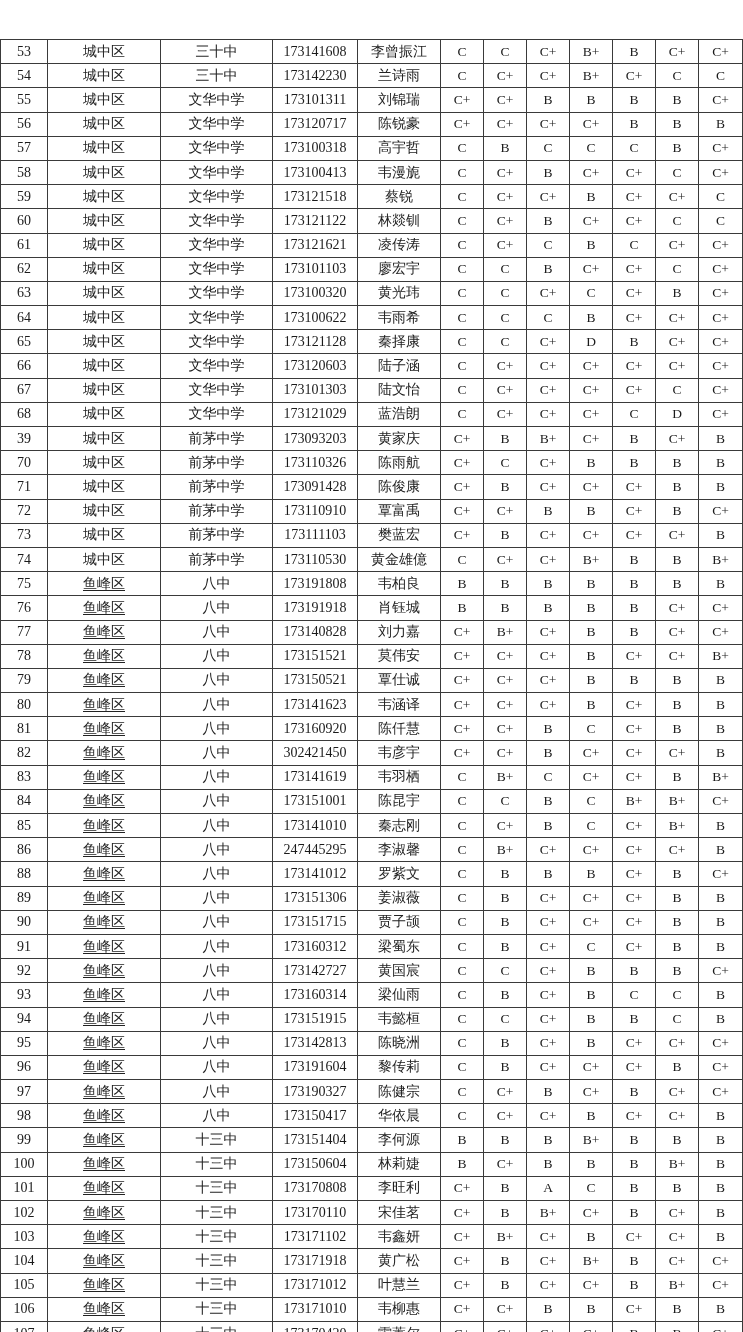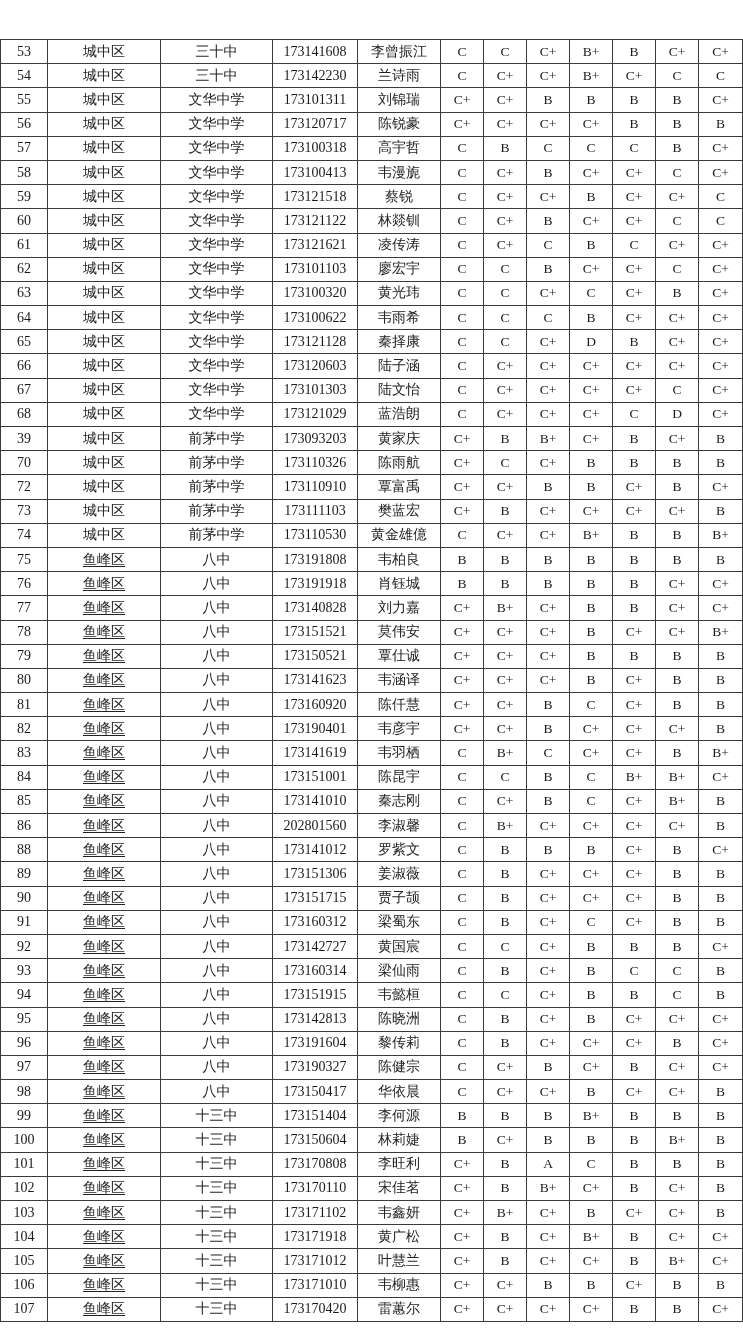--- a/index.html
+++ b/index.html
@@ -277,20 +277,34 @@
         <td class="name">陈雨航</td>
         <td class="g">C+</td>
         <td class="g">C</td>
         <td class="g">C+</td>
         <td class="g">B</td>
         <td class="g">B</td>
         <td class="g">B</td>
         <td class="g">B</td>
       </tr>
       <tr>
+        <td class="no">71</td>
+        <td class="dist">城中区</td>
+        <td class="school">前茅中学</td>
+        <td class="sid">173091428</td>
+        <td class="name">陈俊康</td>
+        <td class="g">C+</td>
+        <td class="g">B</td>
+        <td class="g">C+</td>
+        <td class="g">C+</td>
+        <td class="g">C+</td>
+        <td class="g">B</td>
+        <td class="g">B</td>
+      </tr>
+      <tr>
         <td class="no">72</td>
         <td class="dist">城中区</td>
         <td class="school">前茅中学</td>
         <td class="sid">173110910</td>
         <td class="name">覃富禹</td>
         <td class="g">C+</td>
         <td class="g">C+</td>
         <td class="g">B</td>
         <td class="g">B</td>
         <td class="g">C+</td>
@@ -420,21 +434,21 @@
         <td class="g">B</td>
         <td class="g">C</td>
         <td class="g">C+</td>
         <td class="g">B</td>
         <td class="g">B</td>
       </tr>
       <tr>
         <td class="no">82</td>
         <td class="dist ul">鱼峰区</td>
         <td class="school">八中</td>
-        <td class="sid">173190401</td>
+        <td class="sid">302421450</td>
         <td class="name">韦彦宇</td>
         <td class="g">C+</td>
         <td class="g">C+</td>
         <td class="g">B</td>
         <td class="g">C+</td>
         <td class="g">C+</td>
         <td class="g">C+</td>
         <td class="g">B</td>
       </tr>
       <tr>
@@ -476,21 +490,21 @@
         <td class="g">B</td>
         <td class="g">C</td>
         <td class="g">C+</td>
         <td class="g">B+</td>
         <td class="g">B</td>
       </tr>
       <tr>
         <td class="no">86</td>
         <td class="dist ul">鱼峰区</td>
         <td class="school">八中</td>
-        <td class="sid">202801560</td>
+        <td class="sid">247445295</td>
         <td class="name">李淑馨</td>
         <td class="g">C</td>
         <td class="g">B+</td>
         <td class="g">C+</td>
         <td class="g">C+</td>
         <td class="g">C+</td>
         <td class="g">C+</td>
         <td class="g">B</td>
       </tr>
       <tr>

